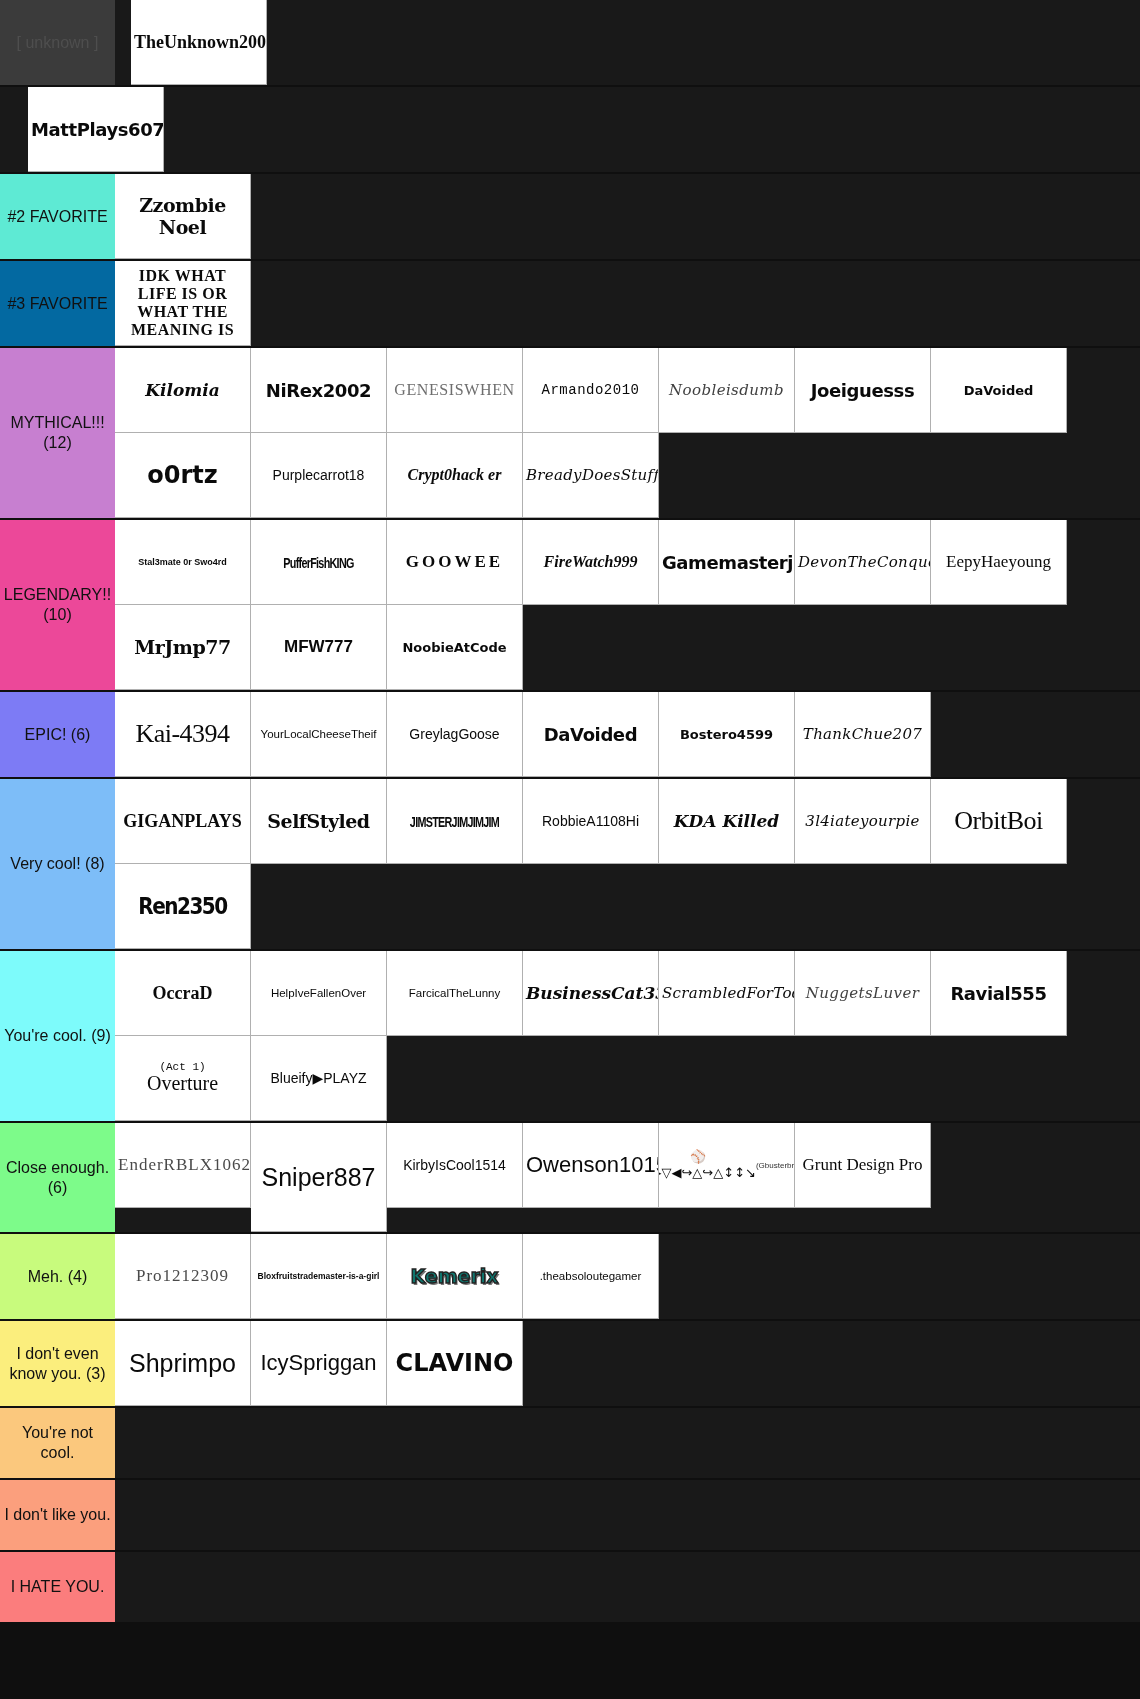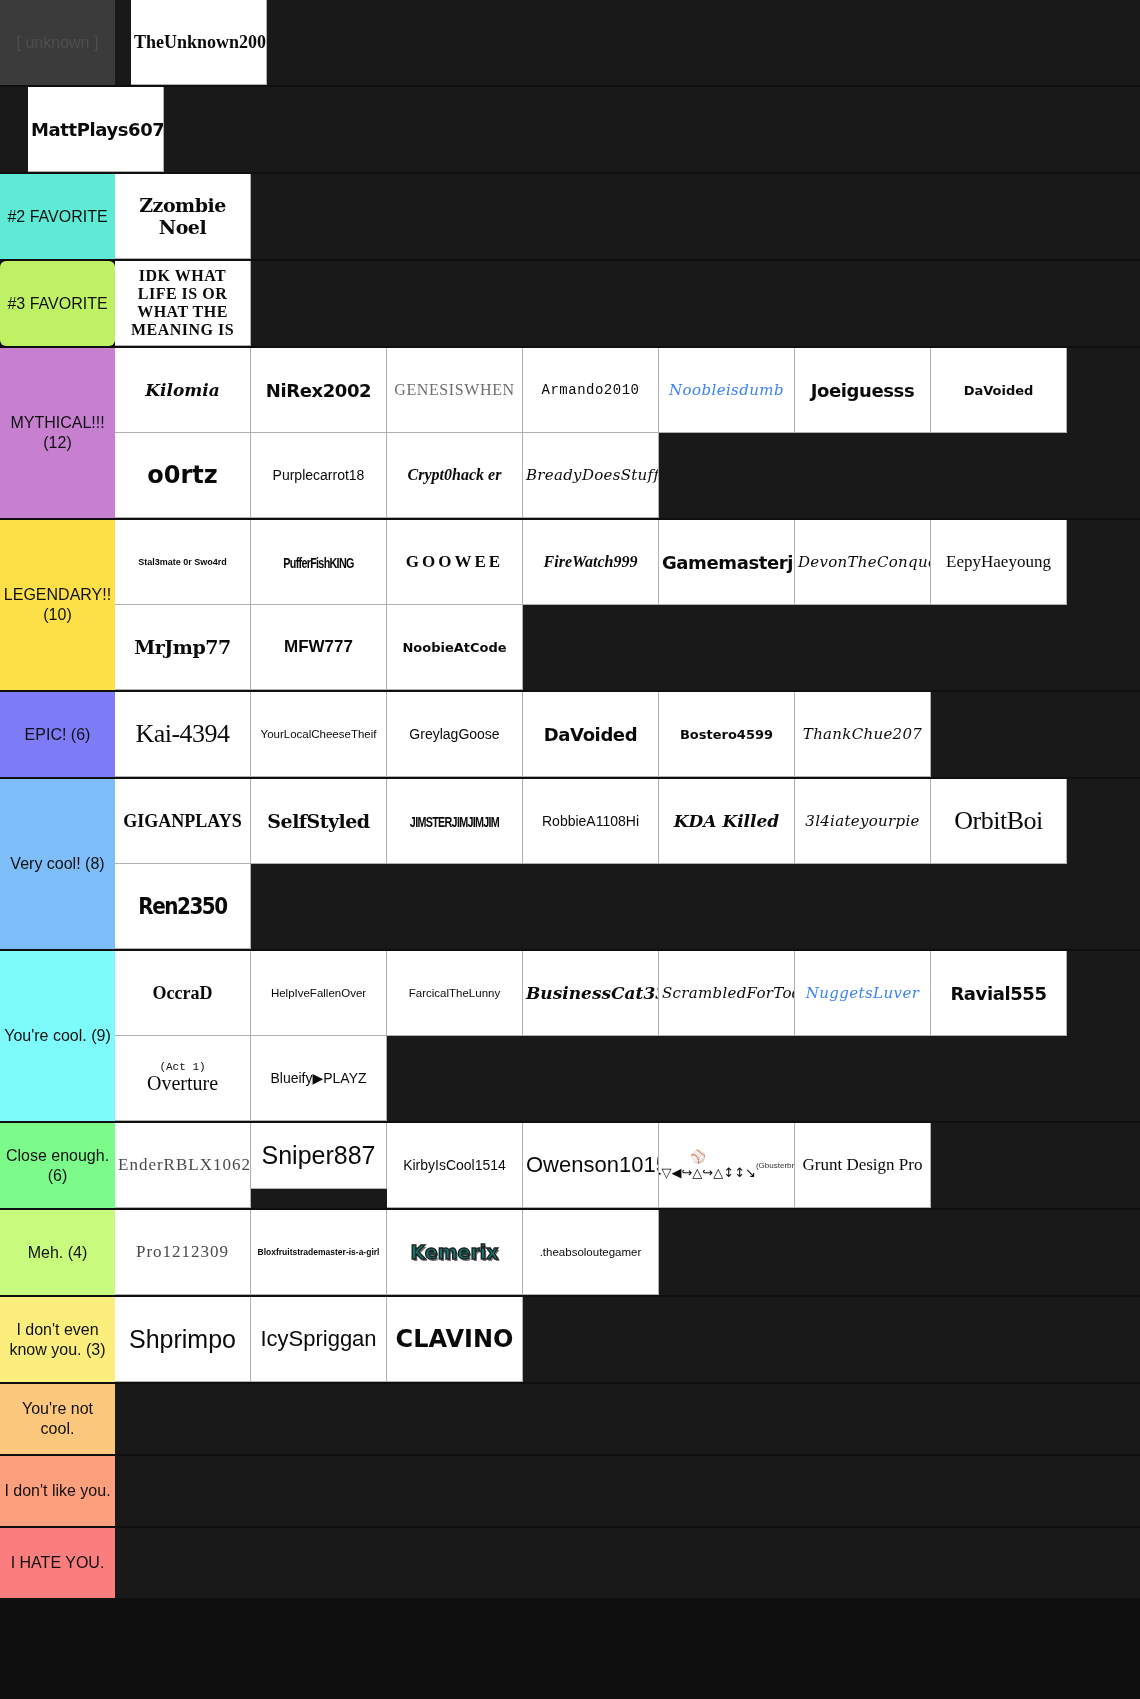--- a/index.html
+++ b/index.html
@@ -88,21 +88,21 @@
   .f-sym        { font-family: "DejaVu Sans", sans-serif; font-size: 13px; line-height: 1.25; }
   .f-sub        { font-family: "Liberation Sans", sans-serif; font-size: 8px; color: #333; display:block; }
   .f-big        { font-family: "DejaVu Sans", sans-serif; font-size: 24px; font-weight: bold; }
   .f-bigthin    { font-family: "Liberation Sans", sans-serif; font-size: 25px; }
   .f-serifbig   { font-family: "Liberation Serif", serif; font-size: 26px; letter-spacing: -.5px; }
   .f-actline    { font-family: "Liberation Serif", serif; font-size: 20px; line-height: 1.05; }
   .f-actline small { font-size: 11px; display: block; font-family: "Liberation Mono", monospace; }
   .f-stretch    { font-family: "DejaVu Sans", sans-serif; font-size: 20px; font-weight: bold;
                   letter-spacing: -1.5px; transform: scaleY(1.15); }
   .f-fancy      { font-family: "DejaVu Serif", serif; font-size: 15px; font-style: italic;
-                  color: #3b82f6; letter-spacing: .4px; }
+                  color: #404040; letter-spacing: .4px; }
   .f-tiny       { font-family: "Liberation Sans", sans-serif; font-size: 9px; font-weight: bold; }
 </style>
 </head>
 <body>
 
 <div id="board">
     <div class="tier-row">
       <div class="tier-label" style="background: rgb(59, 59, 59); color: rgb(78, 78, 78); min-height: 85px;">[ unknown ]</div>
       <div class="tier-body" style="min-height: 85px; padding-left: 16px;">
         <div class="cell" style="height: 85px;">
@@ -119,21 +119,21 @@
     </div>
     <div class="tier-row">
       <div class="tier-label" style="background: #5eead4; color: rgb(17, 17, 17); min-height: 85px; text-align: right;">#2 FAVORITE</div>
       <div class="tier-body" style="min-height: 85px;">
         <div class="cell" style="height: 85px;">
           <span class="f-goth">Zzombie Noel</span>
         </div>
       </div>
     </div>
     <div class="tier-row">
-      <div class="tier-label" style="background: #bef264; color: rgb(17, 17, 17); min-height: 85px; border-radius: 6px;">#3 FAVORITE</div>
+      <div class="tier-label" style="background: #0369a1; color: rgb(17, 17, 17); min-height: 85px;">#3 FAVORITE</div>
       <div class="tier-body" style="min-height: 85px;">
         <div class="cell" style="height: 85px;">
           <span class="f-serif-sc">IDK WHAT LIFE IS OR WHAT THE MEANING IS</span>
         </div>
       </div>
     </div>
     <div class="tier-row">
       <div class="tier-label" style="background: rgb(199, 127, 208); color: rgb(17, 17, 17); min-height: 170px;">MYTHICAL!!! (12)</div>
       <div class="tier-body" style="min-height: 170px;">
         <div class="cell" style="height: 85px;">
@@ -165,21 +165,21 @@
         </div>
         <div class="cell" style="height: 85px;">
           <span class="f-ital">Crypt0hack er</span>
         </div>
         <div class="cell" style="height: 85px;">
           <span class="f-script">BreadyDoesStuff</span>
         </div>
       </div>
     </div>
     <div class="tier-row">
-      <div class="tier-label" style="background: #fde047; color: rgb(17, 17, 17); min-height: 170px;">LEGENDARY!! (10)</div>
+      <div class="tier-label" style="background: #ec4899; color: rgb(17, 17, 17); min-height: 170px;">LEGENDARY!! (10)</div>
       <div class="tier-body" style="min-height: 170px;">
         <div class="cell" style="height: 85px;">
           <span class="f-tiny">Stal3mate 0r Swo4rd</span>
         </div>
         <div class="cell" style="height: 85px;">
           <span class="f-cond">PufferFishKING</span>
         </div>
         <div class="cell" style="height: 85px;">
           <span class="f-serif-wide">GOOWEE</span>
         </div>
@@ -289,21 +289,21 @@
           <span class="f-sans">Blueify▶PLAYZ</span>
         </div>
       </div>
     </div>
     <div class="tier-row">
       <div class="tier-label" style="background: rgb(125, 251, 138); color: rgb(17, 17, 17); min-height: 85px;">Close enough. (6)</div>
       <div class="tier-body" style="min-height: 85px;">
         <div class="cell" style="height: 85px;">
           <span class="f-serif-thin">EnderRBLX1062</span>
         </div>
-        <div class="cell" style="height: 66px;">
+        <div class="cell" style="height: 109px;">
           <span class="f-bigthin">Sniper887</span>
         </div>
         <div class="cell" style="height: 85px;">
           <span class="f-sans">KirbyIsCool1514</span>
         </div>
         <div class="cell" style="height: 85px;">
           <span class="f-sans-lg">Owenson1015</span>
         </div>
         <div class="cell" style="height: 85px;">
           <span class="f-sym">⚾↪▶▽◀↪△↪△↕↕↘</span>

